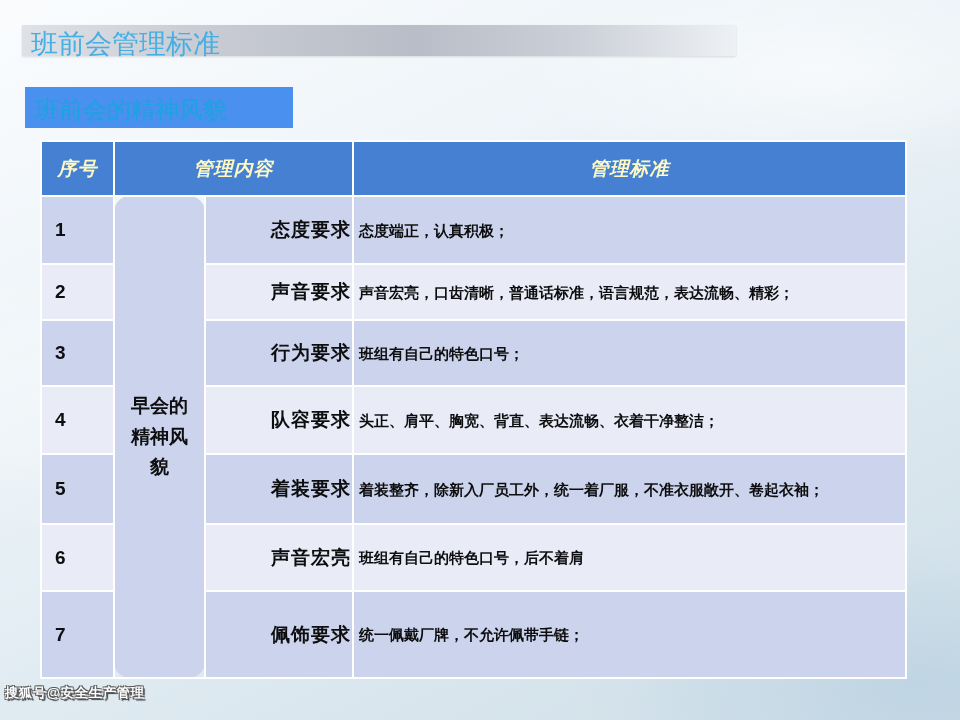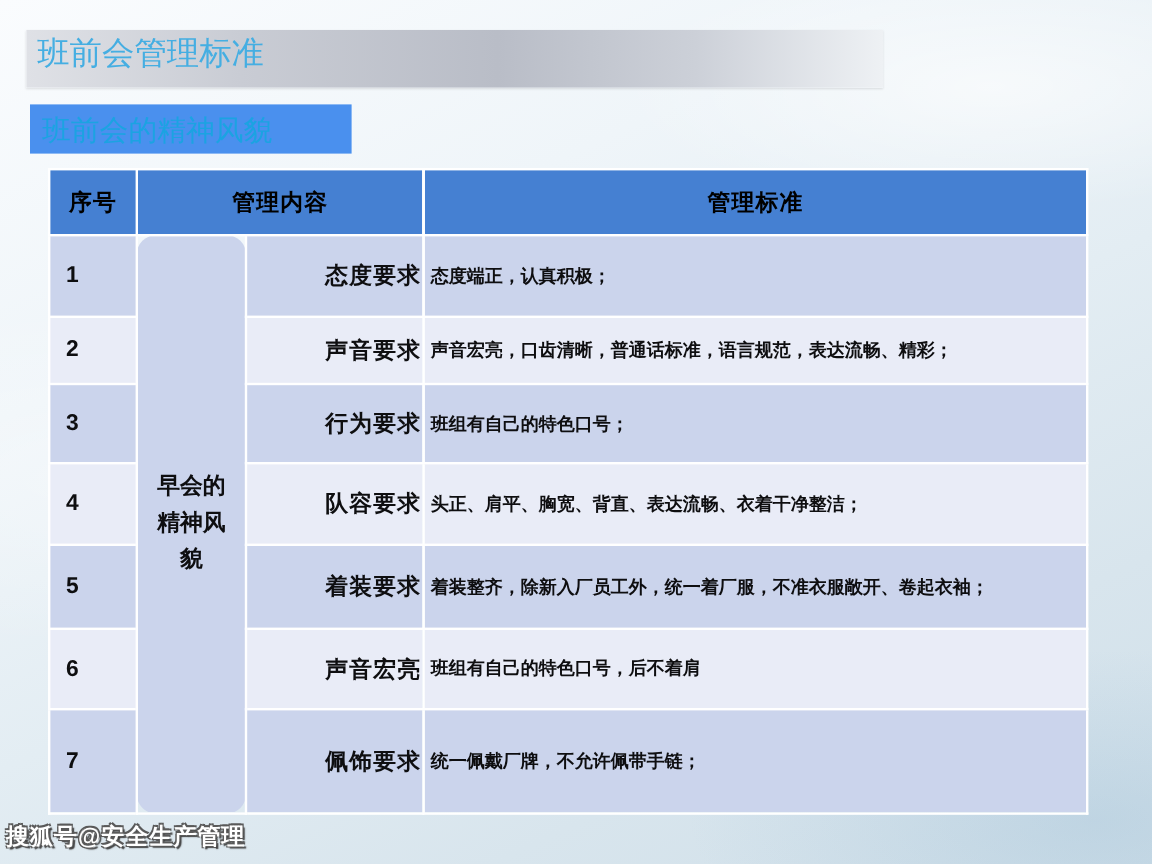--- a/index.html
+++ b/index.html
@@ -6,21 +6,21 @@
   body{
     width:960px;height:720px;position:relative;overflow:hidden;
     font-family:"Liberation Sans","DejaVu Sans",sans-serif;
     background:
       radial-gradient(ellipse 480px 160px at 86% 10%, rgba(255,255,255,.6), rgba(255,255,255,0) 65%),
       radial-gradient(ellipse 600px 240px at 8% 55%, rgba(255,255,255,.35), rgba(255,255,255,0) 60%),
       radial-gradient(ellipse 520px 220px at 95% 95%, rgba(150,185,210,.30), rgba(150,185,210,0) 65%),
       linear-gradient(155deg,#fafcfe 0%,#eff5f9 30%,#e3edf3 55%,#d8e5ed 78%,#cfdfe9 100%);
   }
   .title-bar{
-    position:absolute;left:22px;top:25px;width:714px;height:48px;
+    position:absolute;left:22px;top:25px;width:714px;height:31px;
     background:linear-gradient(to right,#dfe1e6 0%,#c9ccd4 25%,#b9bdc7 55%,#ccd0d8 78%,#eef1f4 100%);
     box-shadow:0 1px 2px rgba(0,0,0,.12);
   }
   .title-text{
     font-family:"Liberation Serif","DejaVu Serif",serif;
     font-size:27px;color:#45aee2;line-height:38px;padding-left:9px;white-space:nowrap;
   }
   .subtitle-box{
     position:absolute;left:25px;top:87px;width:268px;height:41px;
     background:#4a90ee;
@@ -32,36 +32,36 @@
   table.std{
     position:absolute;left:40px;top:140px;width:865px;
     border-collapse:collapse;table-layout:fixed;
   }
   table.std th,table.std td{
     border:2px solid #ffffff;
     font-weight:bold;color:#0e0e10;
     overflow:hidden;
   }
   table.std th{
-    background:#4580d2;color:#000000;font-size:19px;height:51px;
-    text-align:center;vertical-align:middle;letter-spacing:1px;
+    background:#4580d2;color:#fef9c3;font-size:19px;height:51px;
+    text-align:center;vertical-align:middle;letter-spacing:1px;font-style:italic;
   }
   td.num{font-size:19px;text-align:left;padding-left:13px;vertical-align:middle;}
   td.merged{background:#cbd4ec;text-align:center;vertical-align:middle;border-radius:16px;}
   td.merged .mtxt{width:62px;margin:0 auto;font-size:19px;line-height:1.6;text-align:center;}
   td.item{font-size:19px;text-align:right;vertical-align:middle;letter-spacing:1px;}
   td.stdc{font-size:15px;text-align:left;vertical-align:middle;padding:2px 4px 2px 5px;line-height:1.4;}
   tr.dark td{background:#cbd4ec;}
   tr.light td{background:#e9ecf7;}
   tr.r1 td{height:62px;} tr.r2 td{height:50px;} tr.r3 td{height:60px;}
   tr.r4 td{height:62px;} tr.r5 td{height:64px;} tr.r6 td{height:61px;}
   tr.r7 td{height:81px;}
   .watermark{
     position:absolute;left:5px;top:684px;
-    font-size:19px;font-weight:bold;color:#ffffff;letter-spacing:1px;
+    font-size:13px;font-weight:bold;color:#ffffff;letter-spacing:1px;
     text-shadow:-1px -1px 0 #5a5a5a,1px -1px 0 #5a5a5a,-1px 1px 0 #5a5a5a,2px 2px 1px #3c3c3c;
     white-space:nowrap;
   }
 </style>
 </head>
 <body>
 
 <div class="title-bar">
   <div class="title-text">班前会管理标准</div>
 </div>

